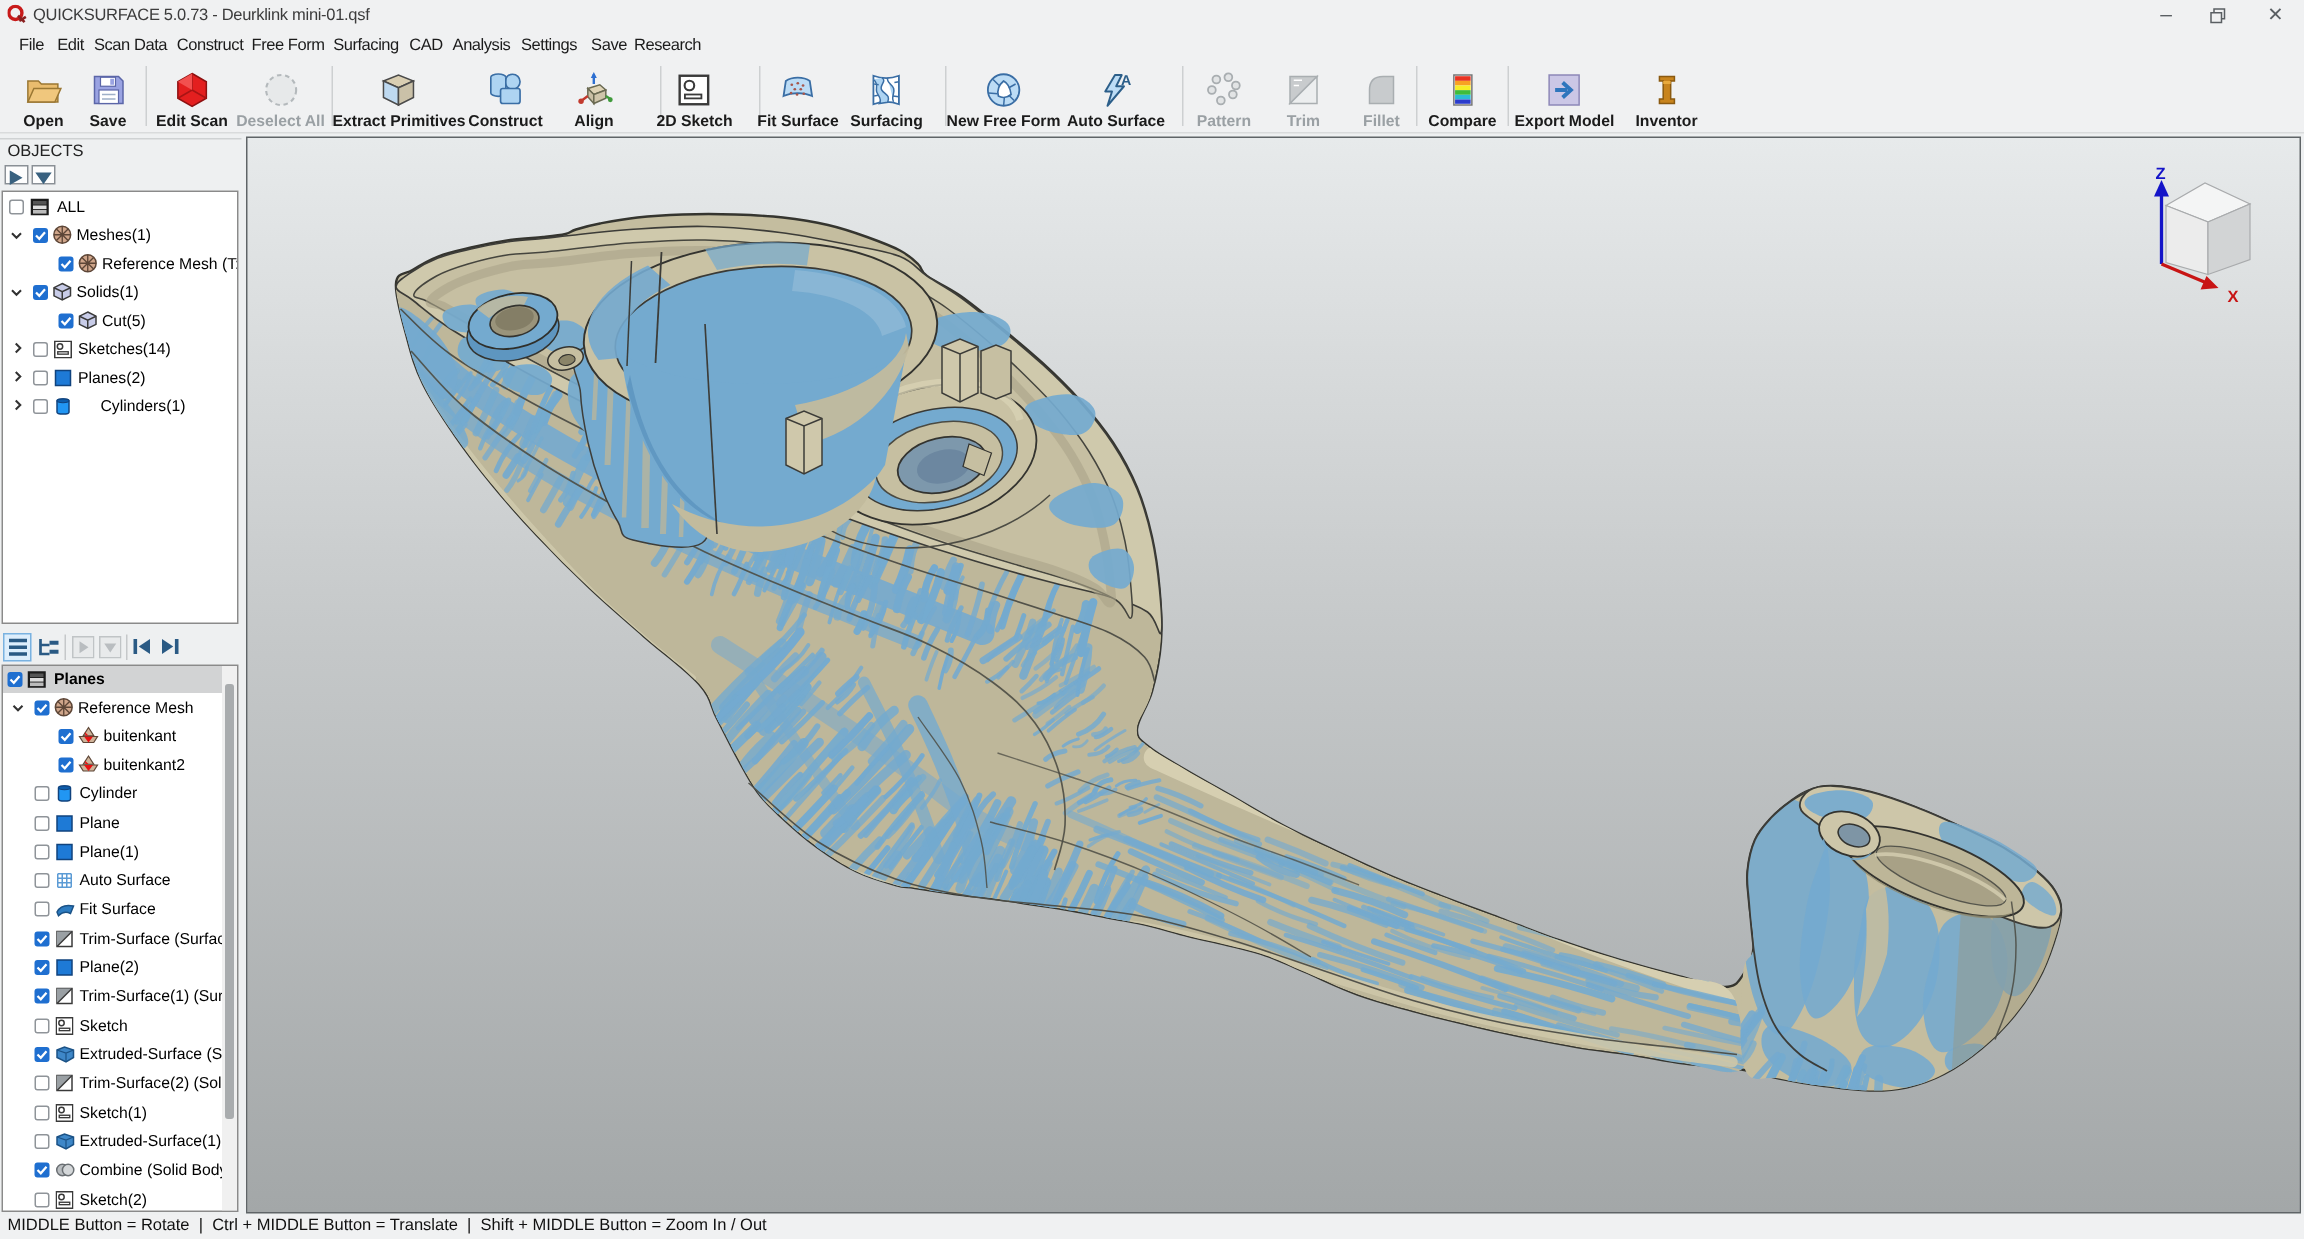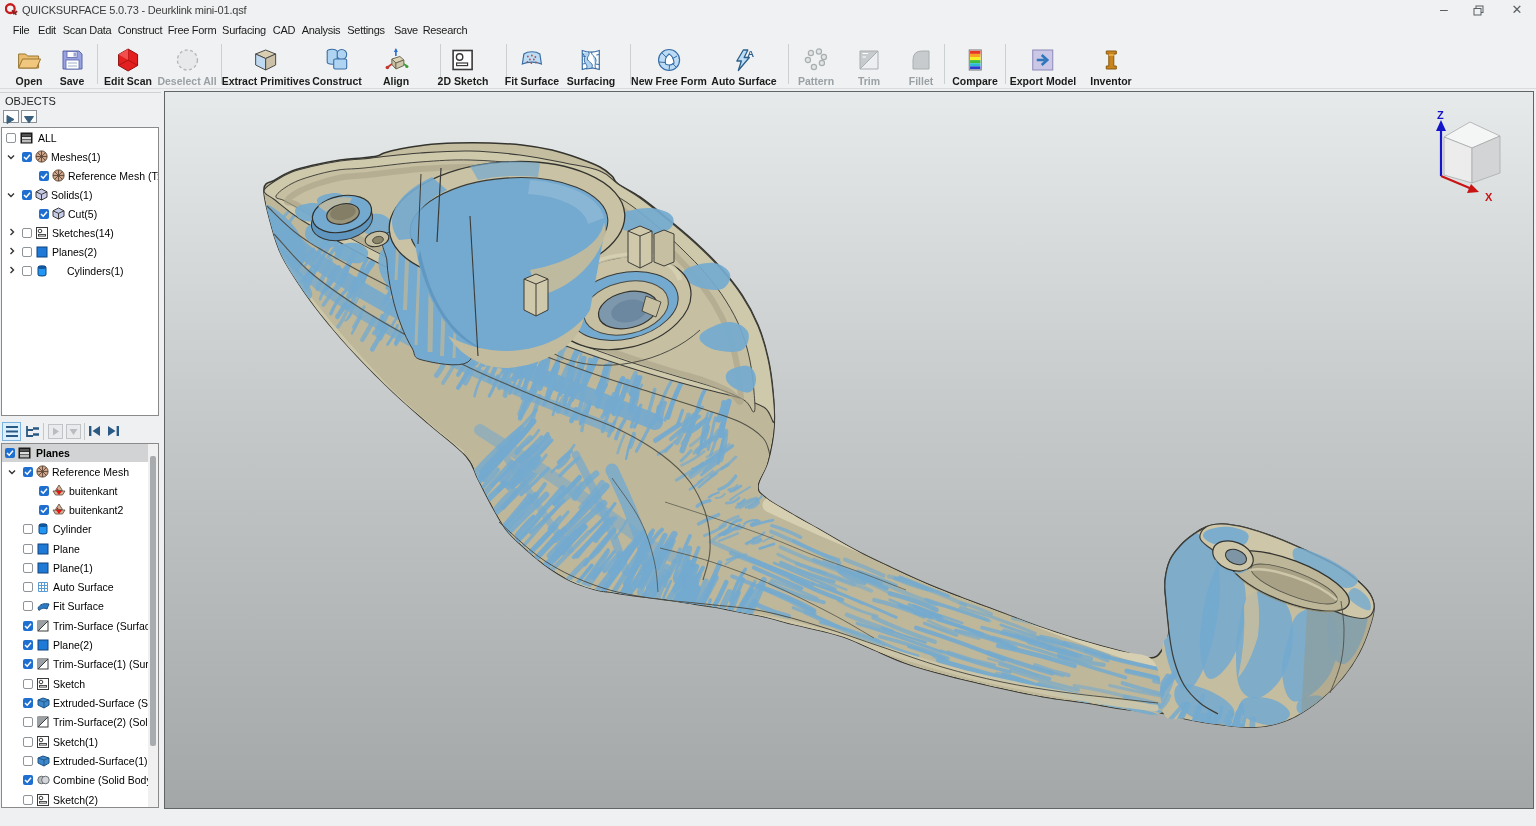--- a/index.html
+++ b/index.html
@@ -1300,13 +1300,14 @@
 <path d="M 1441 176 L 1441 130" stroke="#1414c8" stroke-width="2.2"></path>
 <path d="M 1441 120 L 1446 131 L 1436 131 Z" fill="#1414c8"></path>
 <text x="1437" y="119" font-size="11" font-weight="bold" fill="#1414c8" font-family="Liberation Sans">Z</text>
 <path d="M 1441 176 L 1472 189" stroke="#c81414" stroke-width="2.2"></path>
 <path d="M 1479 192 L 1467 193 L 1471 184 Z" fill="#c81414"></path>
 <text x="1485" y="201" font-size="11" font-weight="bold" fill="#c81414" font-family="Liberation Sans">X</text>
 </g>
 </svg>
     </div>
   <div class="abs" style="left:0;top:88px;width:1536px;height:1px;background:#d9dbdc"></div>
+  <div id="statusbar">MIDDLE Button = Rotate &nbsp;|&nbsp; Ctrl + MIDDLE Button = Translate &nbsp;|&nbsp; Shift + MIDDLE Button = Zoom In / Out</div>
 </div>
 
 </body></html>

